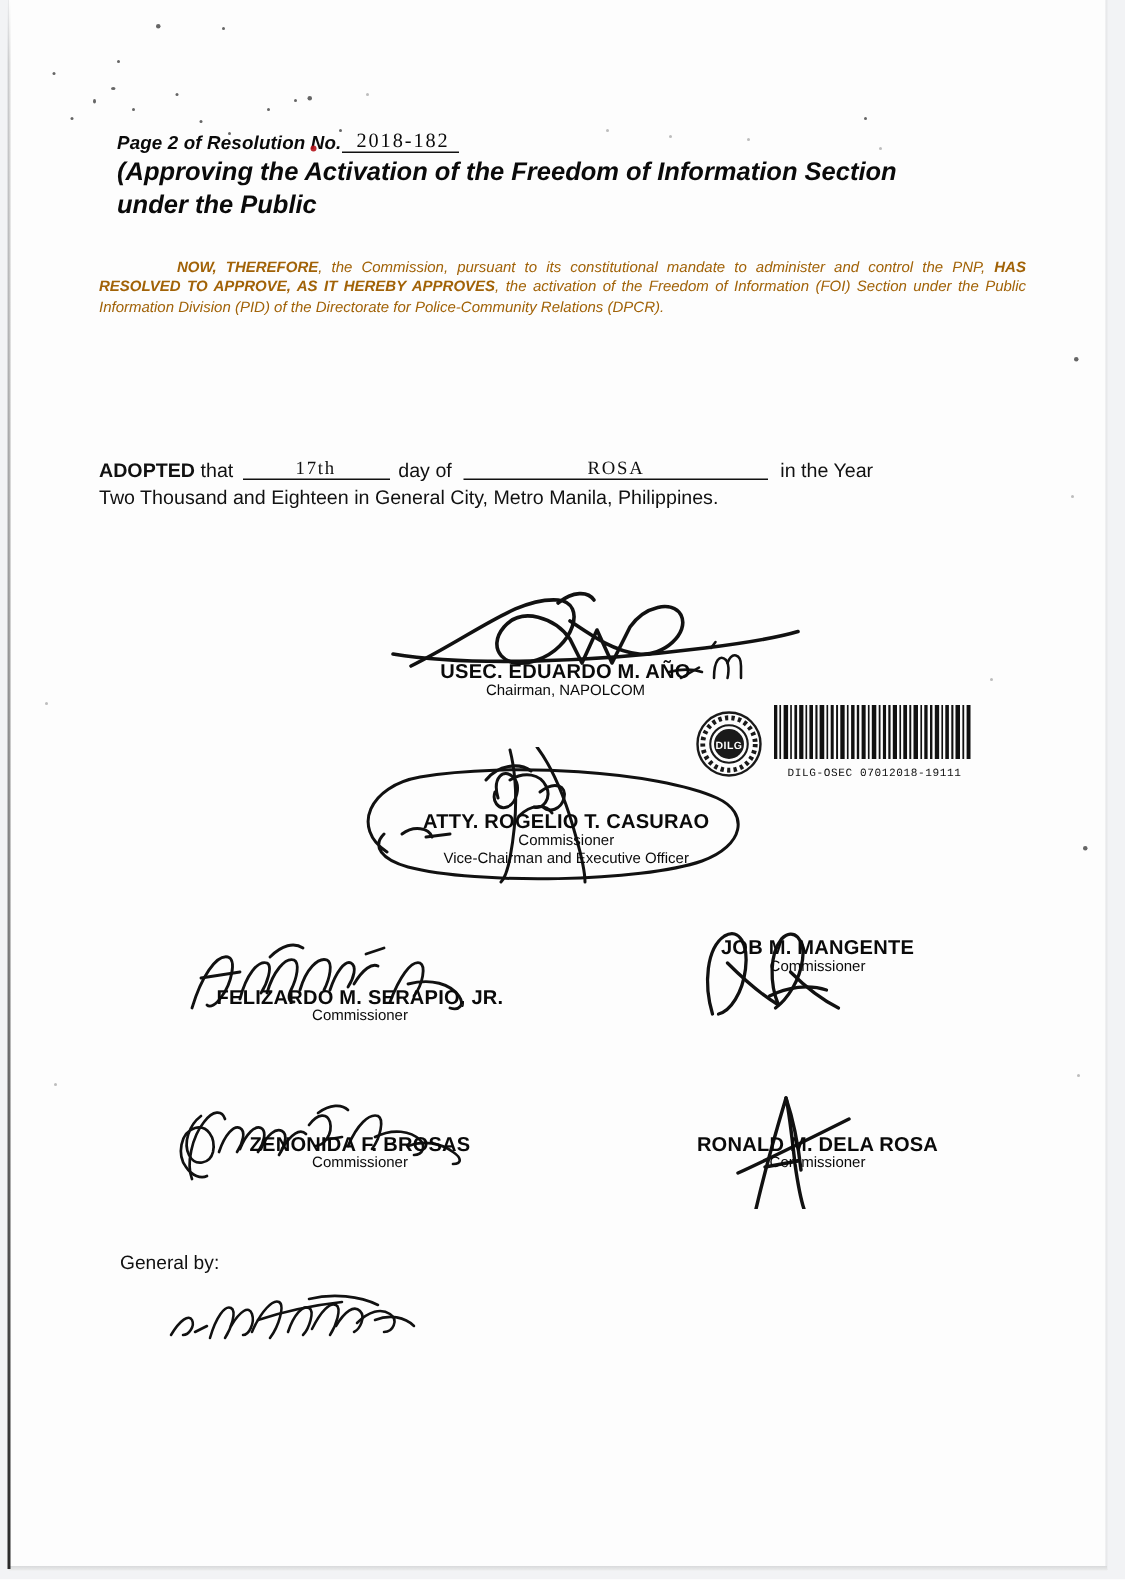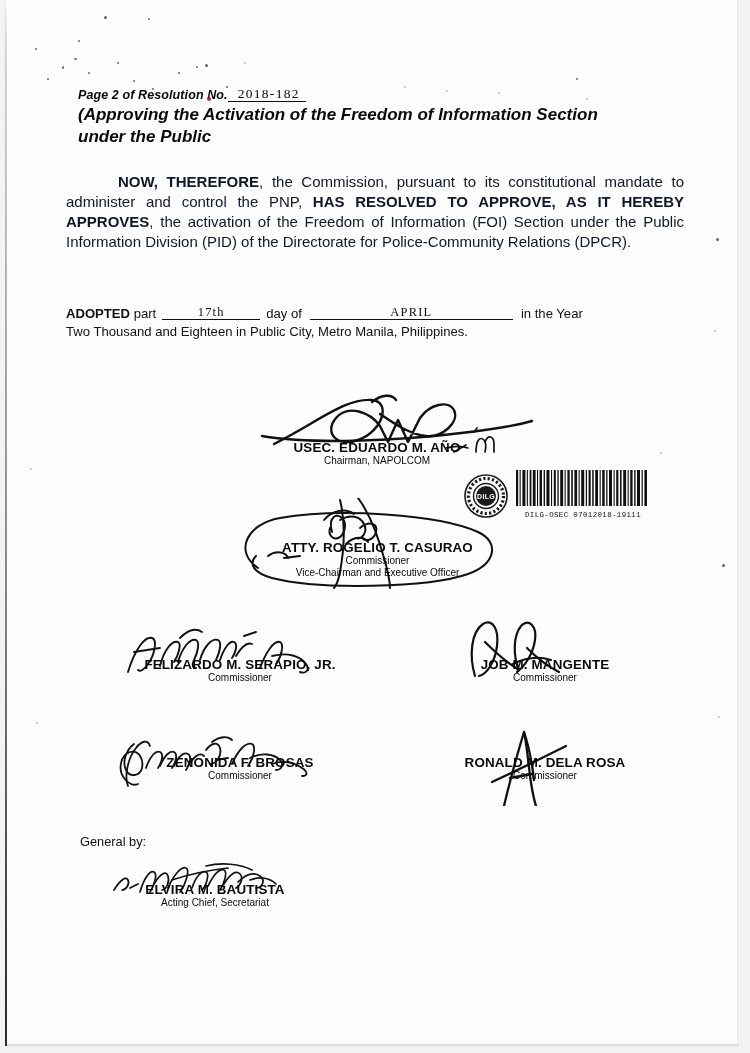--- a/index.html
+++ b/index.html
@@ -94,24 +94,25 @@
     font-weight: 700;
     font-size: 17px;
     line-height: 1.28;
     margin-top: 1px;
   }
   .hdr-sub .indent2 { display: block; padding-left: 26px; }
 
   
   .para {
     position: absolute;
-    font-size: 15px;
+    font-size: 10px;
     line-height: 1.33;
     text-align: justify;
-    color: #0f172a;
+    color: #a16207;
+    font-style: italic;
   }
   .para b { font-weight: 700; }
   .para .lead { padding-left: 52px; }
 
   #para-now      { left: 66px; top: 172px; width: 618px; }
   #para-resolved { left: 66px; top: 257px; width: 618px; }
 
   #para-adopted {
     position: absolute;
     left: 66px; top: 305px; width: 618px;
@@ -146,21 +147,21 @@
     white-space: nowrap;
   }
   .scribble {
     position: absolute;
     pointer-events: none;
   }
 
   #block-ano      { left: 212px; top: 440px; width: 330px; }
   #block-casurao  { left: 205px; top: 540px; width: 345px; }
   #block-serapio  { left: 75px;  top: 657px; width: 330px; }
-  #block-mangente { left: 385px; top: 657px; width: 320px; }
+  #block-mangente { left: 385px; top: 624px; width: 320px; }
   #block-brosas   { left: 75px;  top: 755px; width: 330px; }
   #block-delarosa { left: 385px; top: 755px; width: 320px; }
   #block-bautista { left: 60px;  top: 882px; width: 310px; }
 
   #attested-label {
     left: 80px; top: 834px;
     font-size: 12.8px;
     color: #111;
   }
 
@@ -199,23 +200,23 @@
   </div>
 
   <div class="para" id="para-now">
     <span class="lead"></span><b>NOW, THEREFORE</b><span>, the Commission, pursuant to its constitutional mandate to administer and control the PNP, </span><b>HAS RESOLVED TO APPROVE, AS IT HEREBY APPROVES</b><span>, the activation of the Freedom of Information (FOI) Section under the Public Information Division (PID) of the Directorate for Police-Community Relations (DPCR).</span>
   </div>
 
 
   <div id="para-adopted">
     <div id="adopted-line1">
       <span class="lead"></span><b>ADOPTED</b>
-      <span>part</span><span id="day-fill" class="fill-underline date-fill">17th</span><span>day of</span><span id="month-fill" class="fill-underline date-fill">APRIL</span><span>in the Year</span>
+      <span>that</span><span id="day-fill" class="fill-underline date-fill">17th</span><span>day of</span><span id="month-fill" class="fill-underline date-fill">ROSA</span><span>in the Year</span>
     </div>
-    <div id="adopted-line2">Two Thousand and Eighteen in Public City, Metro Manila, Philippines.</div>
+    <div id="adopted-line2">Two Thousand and Eighteen in General City, Metro Manila, Philippines.</div>
   </div>
 
   <svg class="scribble" style="left:240px; top:392px;" width="300" height="62" viewBox="0 0 300 62">
     <g fill="none" stroke="#111" stroke-width="2.4" stroke-linecap="round" stroke-linejoin="round">
       <path d="M34 52 C78 30 105 6 132 8 C152 10 142 40 118 48 C96 56 84 40 96 26 C108 12 130 20 140 34 L148 50 L158 28 L168 50 L180 26 C190 12 208 8 214 18 C220 30 202 46 186 44 C168 42 152 30 140 22"></path>
       <path d="M22 44 C70 52 150 50 230 40 C262 36 282 32 292 29"></path>
       <path d="M132 10 C142 2 152 2 156 8"></path>
     </g>
     <g fill="none" stroke="#111" stroke-width="1.7" stroke-linecap="round">
       <path d="M206 56 C214 54 222 54 228 56"></path>
@@ -382,24 +383,20 @@
       <path d="M58 26 C64 12 72 4 76 6 C80 8 76 22 70 30"></path>
       <path d="M62 18 C80 12 100 8 118 6"></path>
       <path d="M82 26 C86 14 92 8 96 10 C100 12 96 24 92 28"></path>
       <path d="M98 24 C104 12 110 6 114 8 C118 10 114 22 110 28"></path>
       <path d="M114 22 C120 12 126 8 130 12 C134 16 130 24 126 26"></path>
       <path d="M128 20 C136 12 144 10 150 14 C156 18 152 26 146 26"></path>
       <path d="M96 4 C112 0 130 2 142 8"></path>
       <path d="M140 18 C150 14 160 16 166 22"></path>
     </g>
   </svg>
-  <div class="sig-block" id="block-bautista">
-    <div class="sig-name">ELVIRA M. BAUTISTA</div>
-    <div class="sig-title">Acting Chief, Secretariat</div>
-  </div>
 
   <div class="speck" style="left:35px;  top:48px;  width:2px; height:2px;"></div>
   <div class="speck" style="left:62px;  top:66px;  width:2px; height:3px;"></div>
   <div class="speck" style="left:47px;  top:78px;  width:2px; height:2px;"></div>
   <div class="speck" style="left:74px;  top:58px;  width:3px; height:2px;"></div>
   <div class="speck" style="left:88px;  top:72px;  width:2px; height:2px;"></div>
   <div class="speck" style="left:104px; top:16px;  width:3px; height:3px;"></div>
   <div class="speck" style="left:148px; top:18px;  width:2px; height:2px;"></div>
   <div class="speck" style="left:78px;  top:40px;  width:2px; height:2px;"></div>
   <div class="speck" style="left:117px; top:62px;  width:2px; height:2px;"></div>

